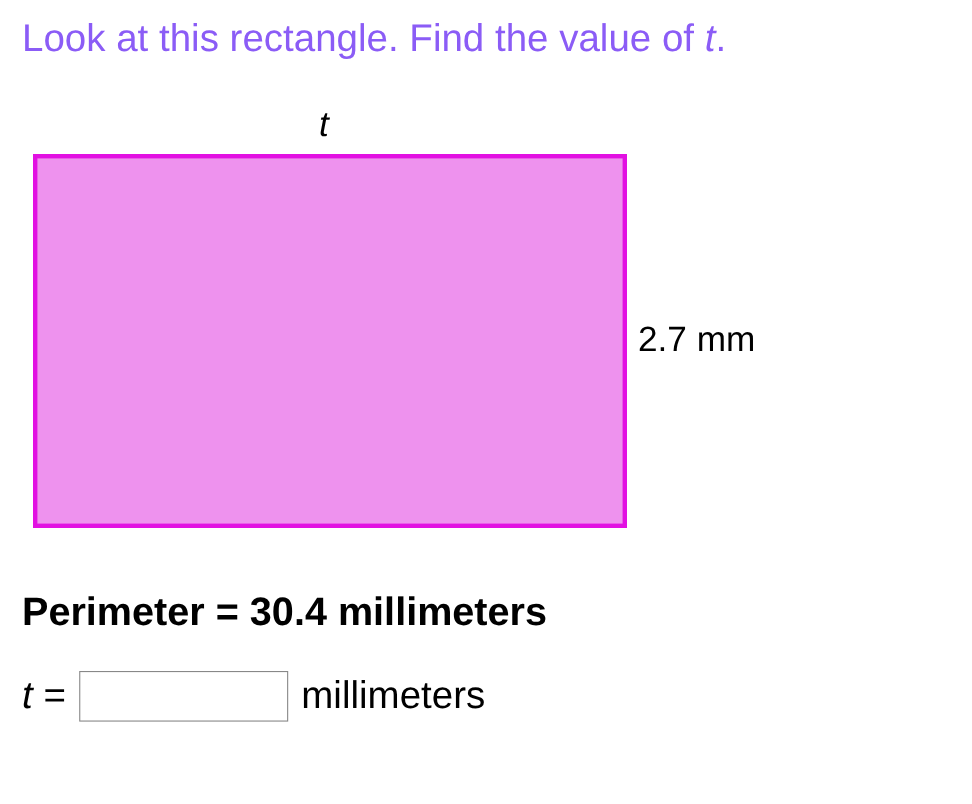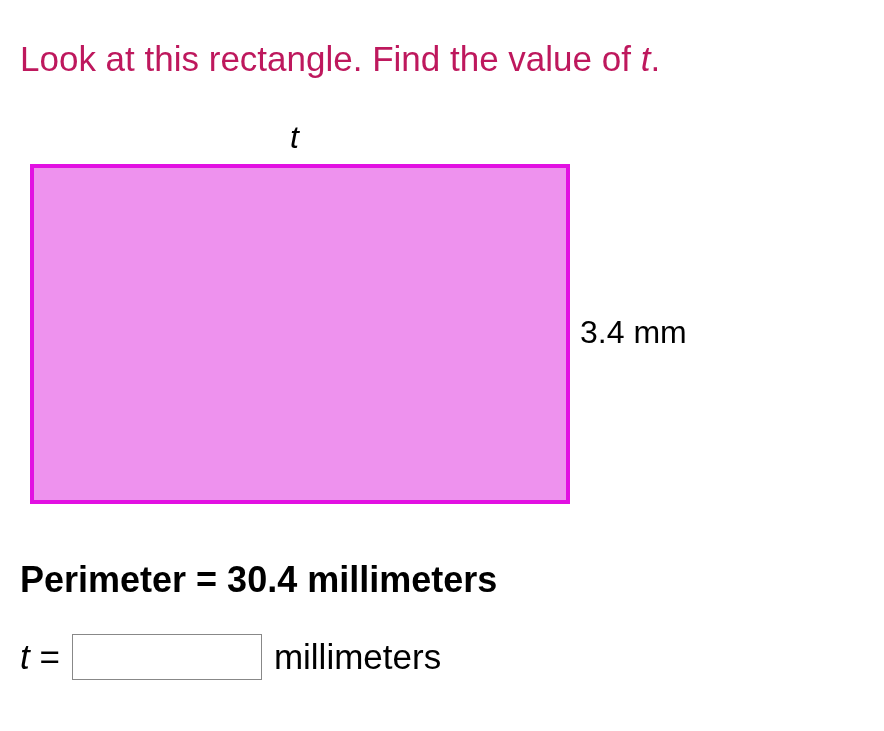--- a/index.html
+++ b/index.html
@@ -8,24 +8,23 @@
       box-sizing: border-box;
     }
     body {
       font-family: Verdana, Geneva, sans-serif;
       background: #ffffff;
       padding: 15px 20px;
       width: 884px;
     }
     .question-text {
       font-size: 35px;
-      color: #be185d;
+      color: #8b5cf6;
       margin-bottom: 40px;
       font-weight: normal;
-      margin-top: 24px;
     }
     .question-text .var {
       font-style: italic;
     }
     .diagram-area {
       position: relative;
       margin-bottom: 50px;
       height: 390px;
     }
     .top-label {
@@ -80,21 +79,21 @@
 </head>
 <body>
 
 <div class="question-text">
   <span>Look at this rectangle. Find the value of </span><span class="var">t</span><span>.</span>
 </div>
 
 <div class="diagram-area">
   <div class="top-label">t</div>
   <div class="rectangle"></div>
-  <div class="side-label">3.4 mm</div>
+  <div class="side-label">2.7 mm</div>
 </div>
 
 <div class="perimeter-line">Perimeter = 30.4 millimeters</div>
 
 <div class="answer-line">
   <span><span class="var">t</span><span> = </span></span>
   <input type="text" class="answer-input" value="" style="">
   <span>millimeters</span>
 </div>
 

